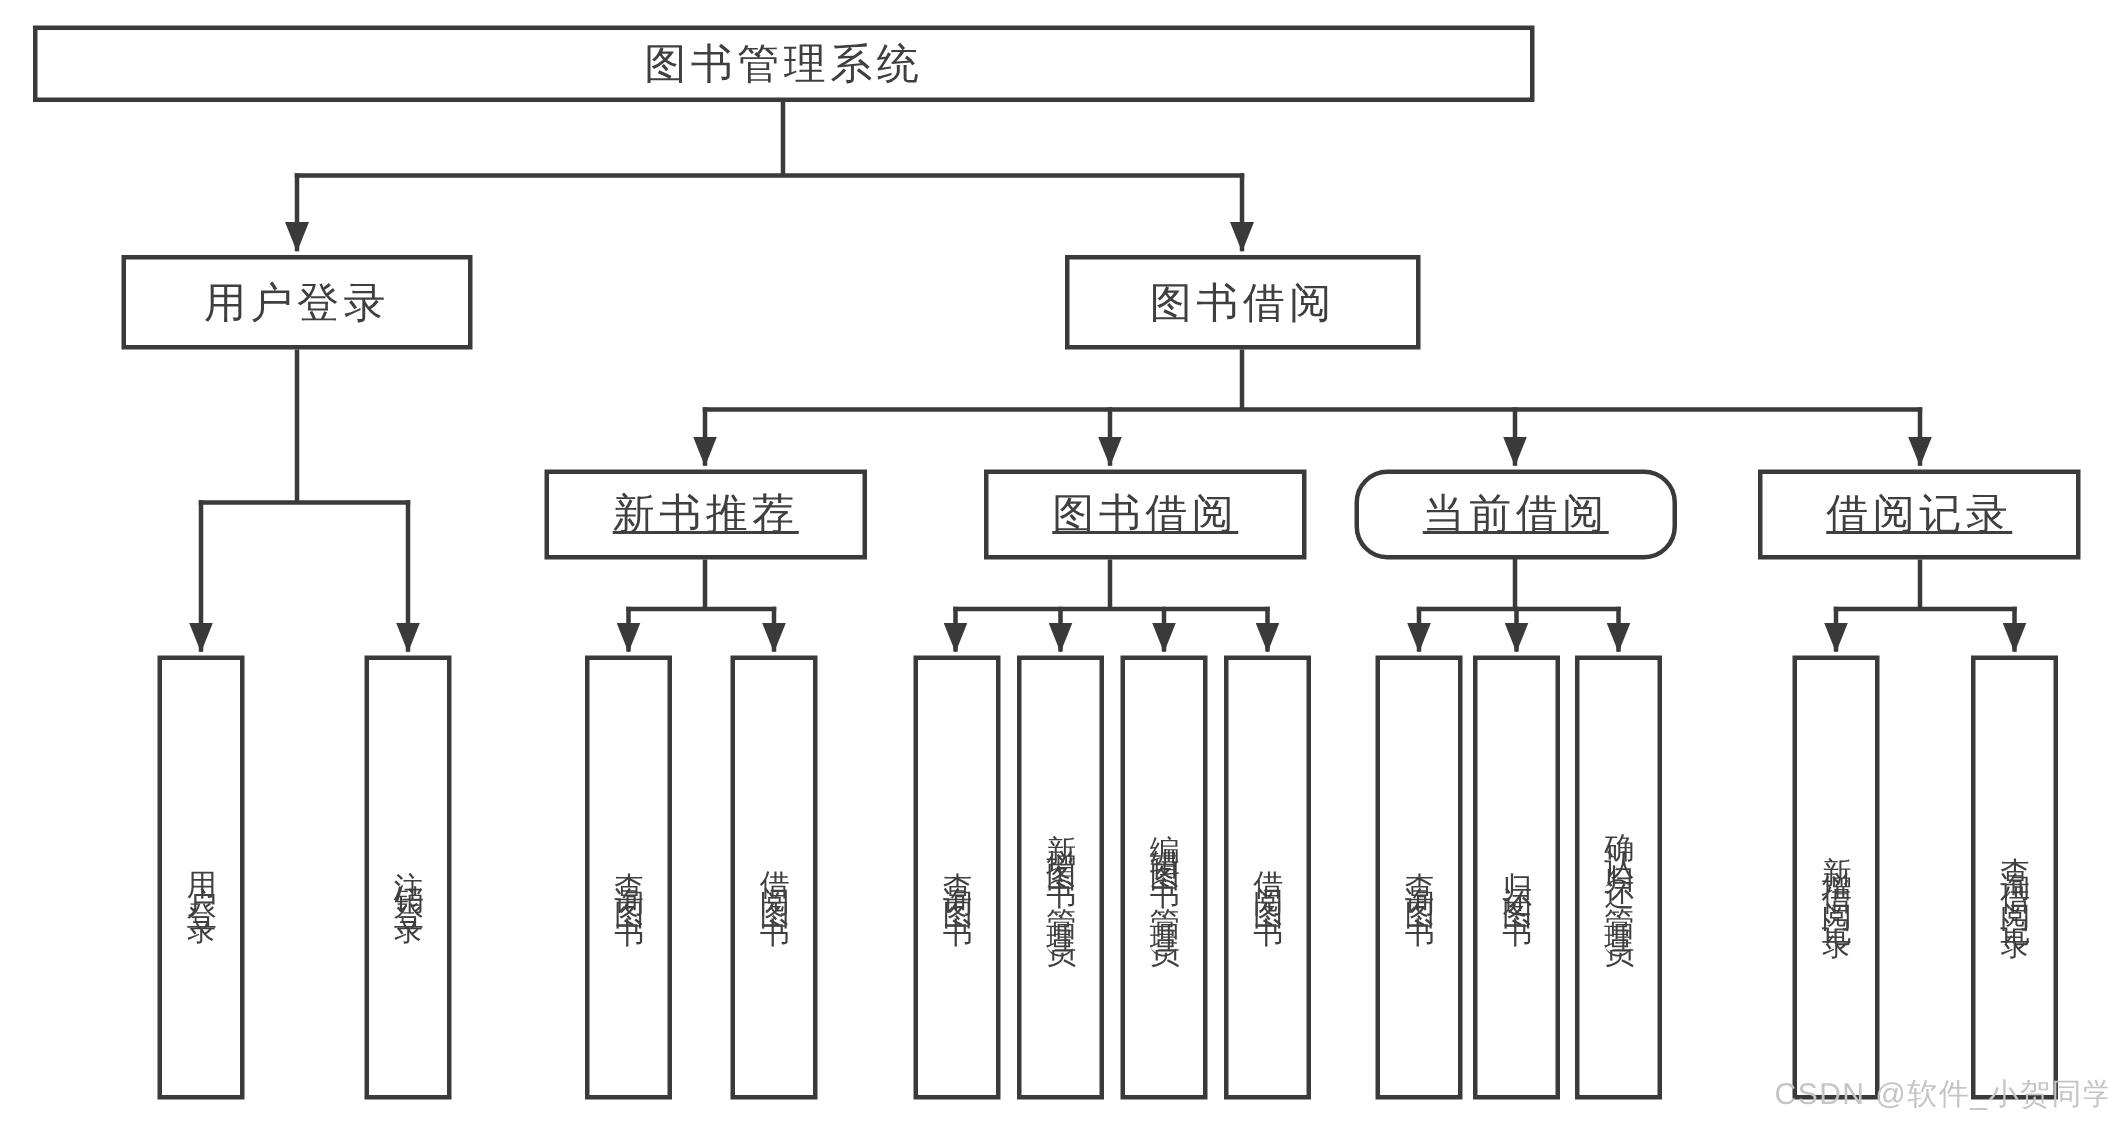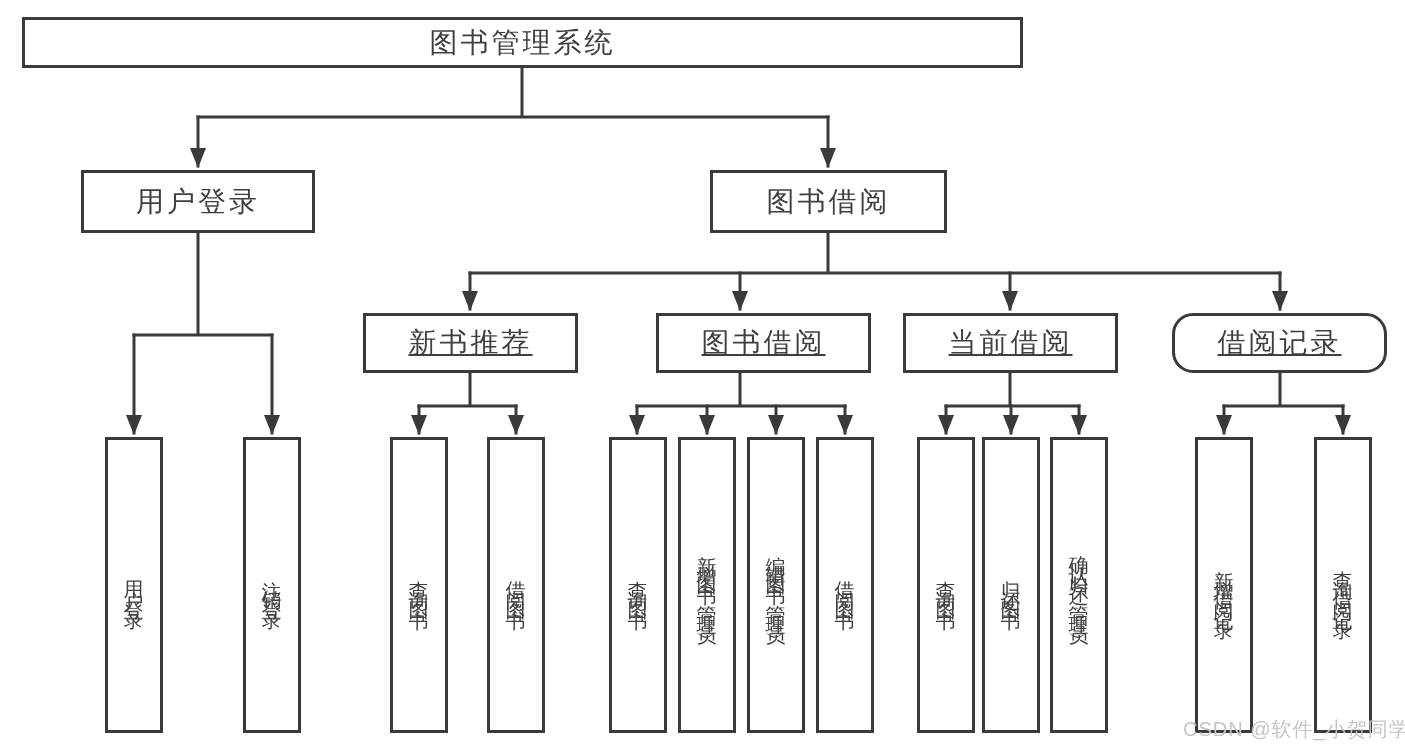--- a/index.html
+++ b/index.html
@@ -40,22 +40,22 @@
     letter-spacing: 3px;
     text-align: center;
     white-space: nowrap;
   }
   .root  { left: 22px;  top: 17px;  width: 1001px; height: 51px; }
   .lvl2a { left: 81px;  top: 170px; width: 234px;  height: 63px; }
   .lvl2b { left: 710px; top: 170px; width: 237px;  height: 63px; }
   .lvl3  { top: 313px; width: 215px; height: 60px; text-decoration: underline; }
   .l3a { left: 363px; }
   .l3b { left: 656px; }
-  .l3c { left: 903px; }
-  .l3d { left: 1172px; border-radius: 21px; }
+  .l3c { left: 903px; border-radius: 22px; }
+  .l3d { left: 1172px; }
   .leaf {
     top: 437px;
     width: 58px;
     height: 296px;
     writing-mode: vertical-rl;
     letter-spacing: 10px;
     line-height: 1.0;
     font-size: 20px;
     white-space: normal;
   }

